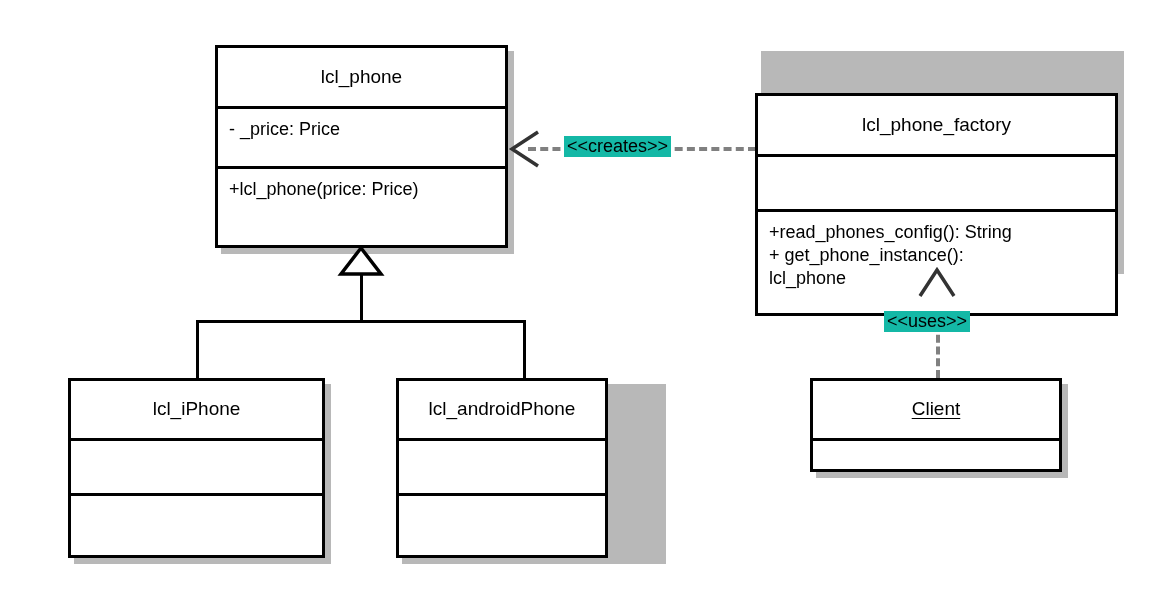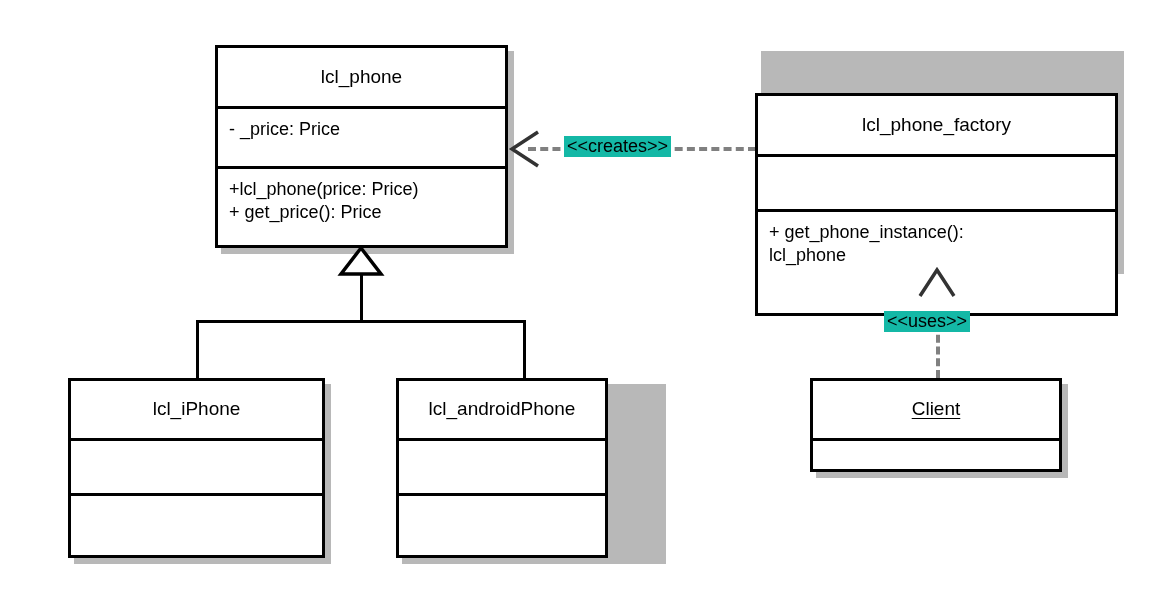--- a/index.html
+++ b/index.html
@@ -107,31 +107,31 @@
   <div class="uml-shadow" style="left:221px; top:51px; width:293px; height:203px;"></div>
   <div class="uml-class" style="left:215px; top:45px; width:293px; height:203px;">
     <div class="compartment cmp-title" style="height:58px;">
       <span class="class-name">lcl_phone</span>
     </div>
     <div class="compartment cmp-body" style="height:60px;">
       <div class="member">- _price: Price</div>
     </div>
     <div class="compartment cmp-body" style="flex:1 1 auto;">
       <div class="member">+lcl_phone(price: Price)</div>
-      <div class="member">+ get_price(): Price</div>
     </div>
   </div>
 
   <div class="uml-shadow" style="left:761px; top:51px; width:363px; height:223px;"></div>
   <div class="uml-class" style="left:755px; top:45px; width:363px; height:223px;margin-top:48px;">
     <div class="compartment cmp-title" style="height:58px;">
       <span class="class-name">lcl_phone_factory</span>
     </div>
     <div class="compartment" style="height:55px;"></div>
     <div class="compartment cmp-body" style="flex:1 1 auto;">
+      <div class="member">+read_phones_config(): String</div>
       <div class="member">+ get_phone_instance():</div>
       <div class="member">lcl_phone</div>
     </div>
   </div>
 
   <div class="uml-shadow" style="left:74px; top:384px; width:257px; height:180px;"></div>
   <div class="uml-class" style="left:68px; top:378px; width:257px; height:180px;">
     <div class="compartment cmp-title" style="height:57px;border-radius:25px;">
       <span class="class-name">lcl_iPhone</span>
     </div>

